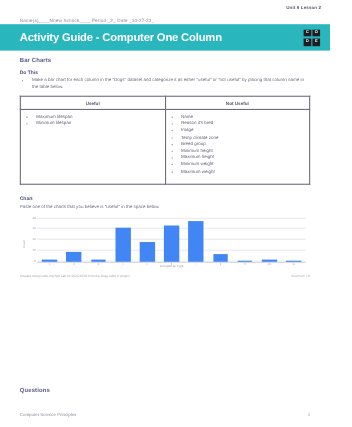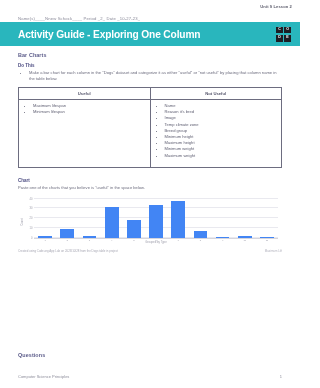--- a/index.html
+++ b/index.html
@@ -229,21 +229,21 @@
 </head>
 <body>
 
 <div class="page">
 
   <div class="unit-line">Unit 9 Lesson 2</div>
 
   <div class="name-line">Name(s)____Nnew Schock____ Period _2_ Date _10-27-23_</div>
 
   <div class="banner">
-    <div class="banner-title">Activity Guide - Exploring One Column</div>
+    <div class="banner-title">Activity Guide - Computer One Column</div>
     <div class="logo">
       <span>C</span>
       <span>O</span>
       <span>D</span>
       <span>E</span>
     </div>
   </div>
 
   <div class="content">
 

